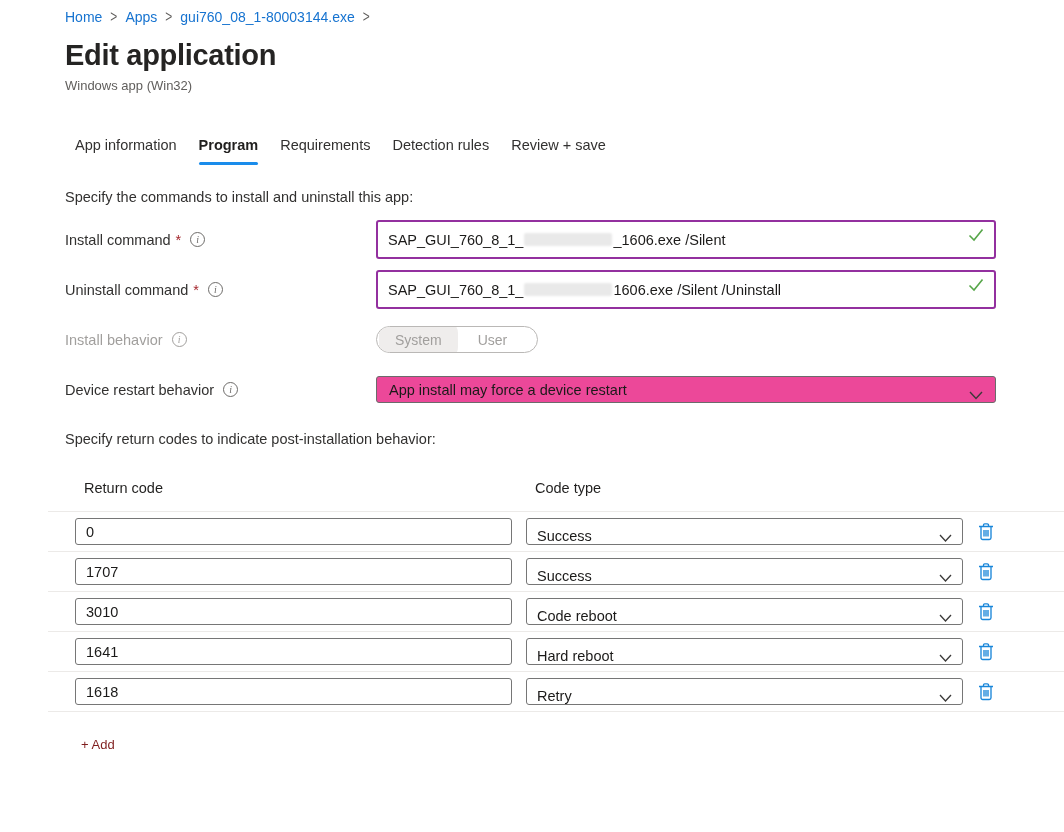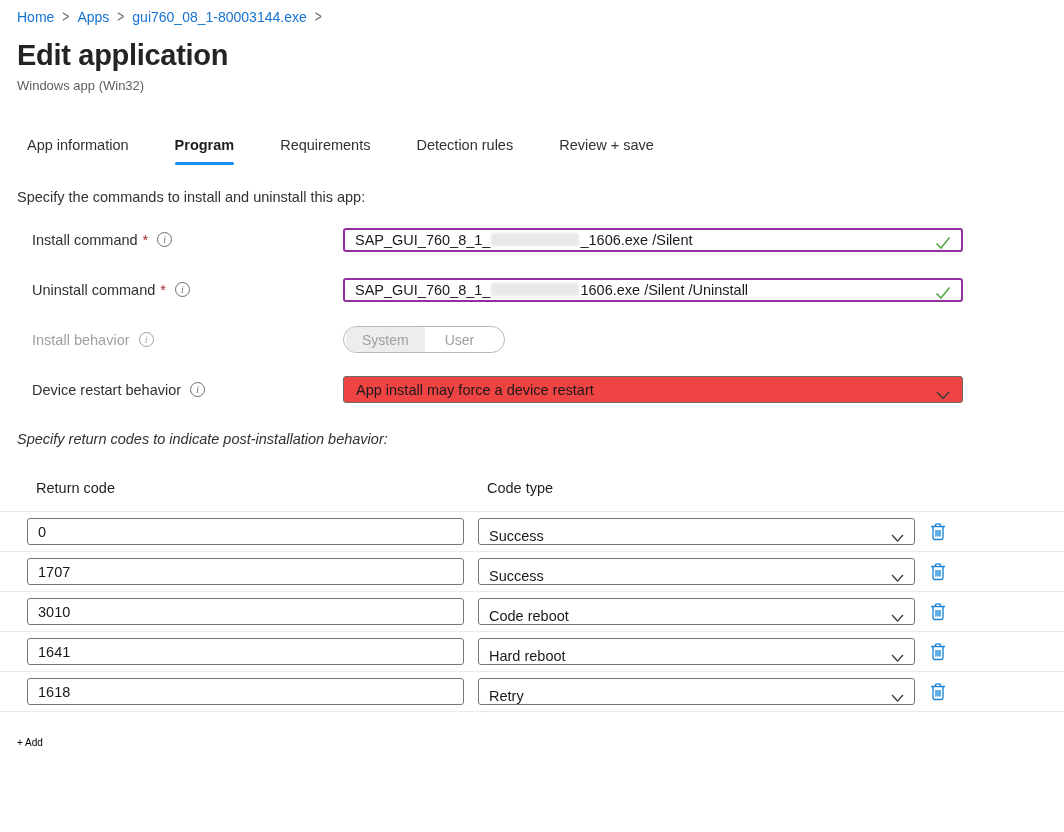--- a/index.html
+++ b/index.html
@@ -4,20 +4,21 @@
 <style>
   * { margin:0; padding:0; box-sizing:border-box; }
   html,body { background:#ffffff; }
   .page {
     position:relative;
     width:1064px; height:832px;
     background:#ffffff;
     font-family:"Liberation Sans", sans-serif;
     color:#323130;
     overflow:hidden;
+    padding-left:48px;
   }
   
   .breadcrumb {
     padding:9px 0 0 17px;
     font-size:14px;
     display:flex; align-items:center; gap:8px;
   }
   .breadcrumb a { color:#1673d0; text-decoration:none; cursor:pointer; }
   .breadcrumb .sep { color:#605e5c; font-size:12px; transform:scaleY(1.3); display:inline-block; }
   
@@ -27,36 +28,36 @@
     font-weight:700; color:#252423;
     letter-spacing:-0.3px;
   }
   .page-subtitle {
     margin:6px 0 0 17px;
     font-size:13px; color:#605e5c;
   }
   
   .tabs {
     margin:44px 0 0 27px;
-    display:flex; gap:46px;
+    display:flex; gap:22px;
     font-size:14.5px; color:#323130;
   }
   .tab { cursor:pointer; }
   .tab .tab-label { display:block; padding-bottom:9px; }
   .tab .tab-underline { display:block; height:3px; border-radius:2px; background:transparent; }
   .tab.active .tab-label { font-weight:700; color:#201f1e; }
   .tab.active .tab-underline { background:#1a8ceb; }
   
   .intro {
     margin:24px 0 0 17px;
     font-size:14.5px; color:#323130;
   }
   
   .form-row {
-    margin-left:32px;
+    margin-left:17px;
     display:flex; align-items:center;
     height:27px;
     text-align:right;
   }
   .form-row.first { margin-top:21px; }
   .form-row + .form-row { margin-top:23px; }
   .field-label {
     width:311px; flex:0 0 311px;
     font-size:14.5px; color:#323130;
     display:flex; align-items:center;
@@ -67,21 +68,21 @@
     width:15px; height:15px; margin-left:9px;
     border:1px solid #6e6c6a; border-radius:50%;
     color:#6e6c6a; font-size:10px; line-height:13px;
     display:inline-flex; align-items:center; justify-content:center;
     font-family:"Liberation Serif", serif; font-style:italic;
     flex:0 0 auto;
   }
   .field-label.disabled .info-icon { border-color:#a19f9d; color:#a19f9d; }
   
   .text-field {
-    width:620px; height:24px;
+    width:620px; height:39px;
     border:2px solid #93309f; border-radius:3px;
     background:#fff;
     display:flex; align-items:center;
     padding:0 10px;
     font-size:14.5px; color:#1b1a19;
     position:relative;
     cursor:text;
   }
   .redacted {
     display:inline-block;
@@ -106,21 +107,21 @@
     height:38px; margin:0 2px;
     padding:0 16px;
     display:flex; align-items:center; justify-content:center;
     border-radius:12px;
   }
   .toggle-seg.selected { background:#efedec; }
   
   .dropdown {
     width:620px; height:27px;
     border:1px solid #6b6b6b; border-radius:3px;
-    background:#ef4444;
+    background:#ec4899;
     display:flex; align-items:center;
     padding:0 12px;
     font-size:14.5px; color:#1b1a19;
     position:relative;
     cursor:pointer;
   }
   .dropdown .chev { position:absolute; right:12px; top:10px; }
   
   .rc-headers {
     margin:33px 0 0 36px;
@@ -157,22 +158,22 @@
   .rc-select .chev { position:absolute; right:10px; top:10px; }
   .trash-btn {
     margin-left:11px;
     width:24px; height:27px;
     background:none; border:none; cursor:pointer;
     display:flex; align-items:center; justify-content:center;
   }
   
   .add-link {
     display:inline-block;
-    margin:25px 0 0 17px;
-    font-size:10px; color:#000000;
+    margin:25px 0 0 33px;
+    font-size:13px; color:#7f1d1d;
     text-decoration:none; cursor:pointer;
   }
 </style>
 </head>
 <body>
 
 <div class="page">
 
   
   <div class="breadcrumb">
@@ -275,21 +276,21 @@
       <span>App install may force a device restart</span>
       <span class="chev">
         <svg width="14" height="9" viewBox="0 0 14 9">
             <path d="M1 1 L7 7.5 L13 1" fill="none" stroke="#3b3a39" stroke-width="1.4"></path>
           </svg>
       </span>
     </div>
   </div>
 
   
-  <div class="intro" style="margin-top:28px;font-style:italic;">Specify return codes to indicate post-installation behavior:</div>
+  <div class="intro" style="margin-top:28px;">Specify return codes to indicate post-installation behavior:</div>
 
   
   <div class="rc-headers">
     <span class="h-code">Return code</span>
     <span class="h-type">Code type</span>
   </div>
 
   
   <div class="rc-table">
 

